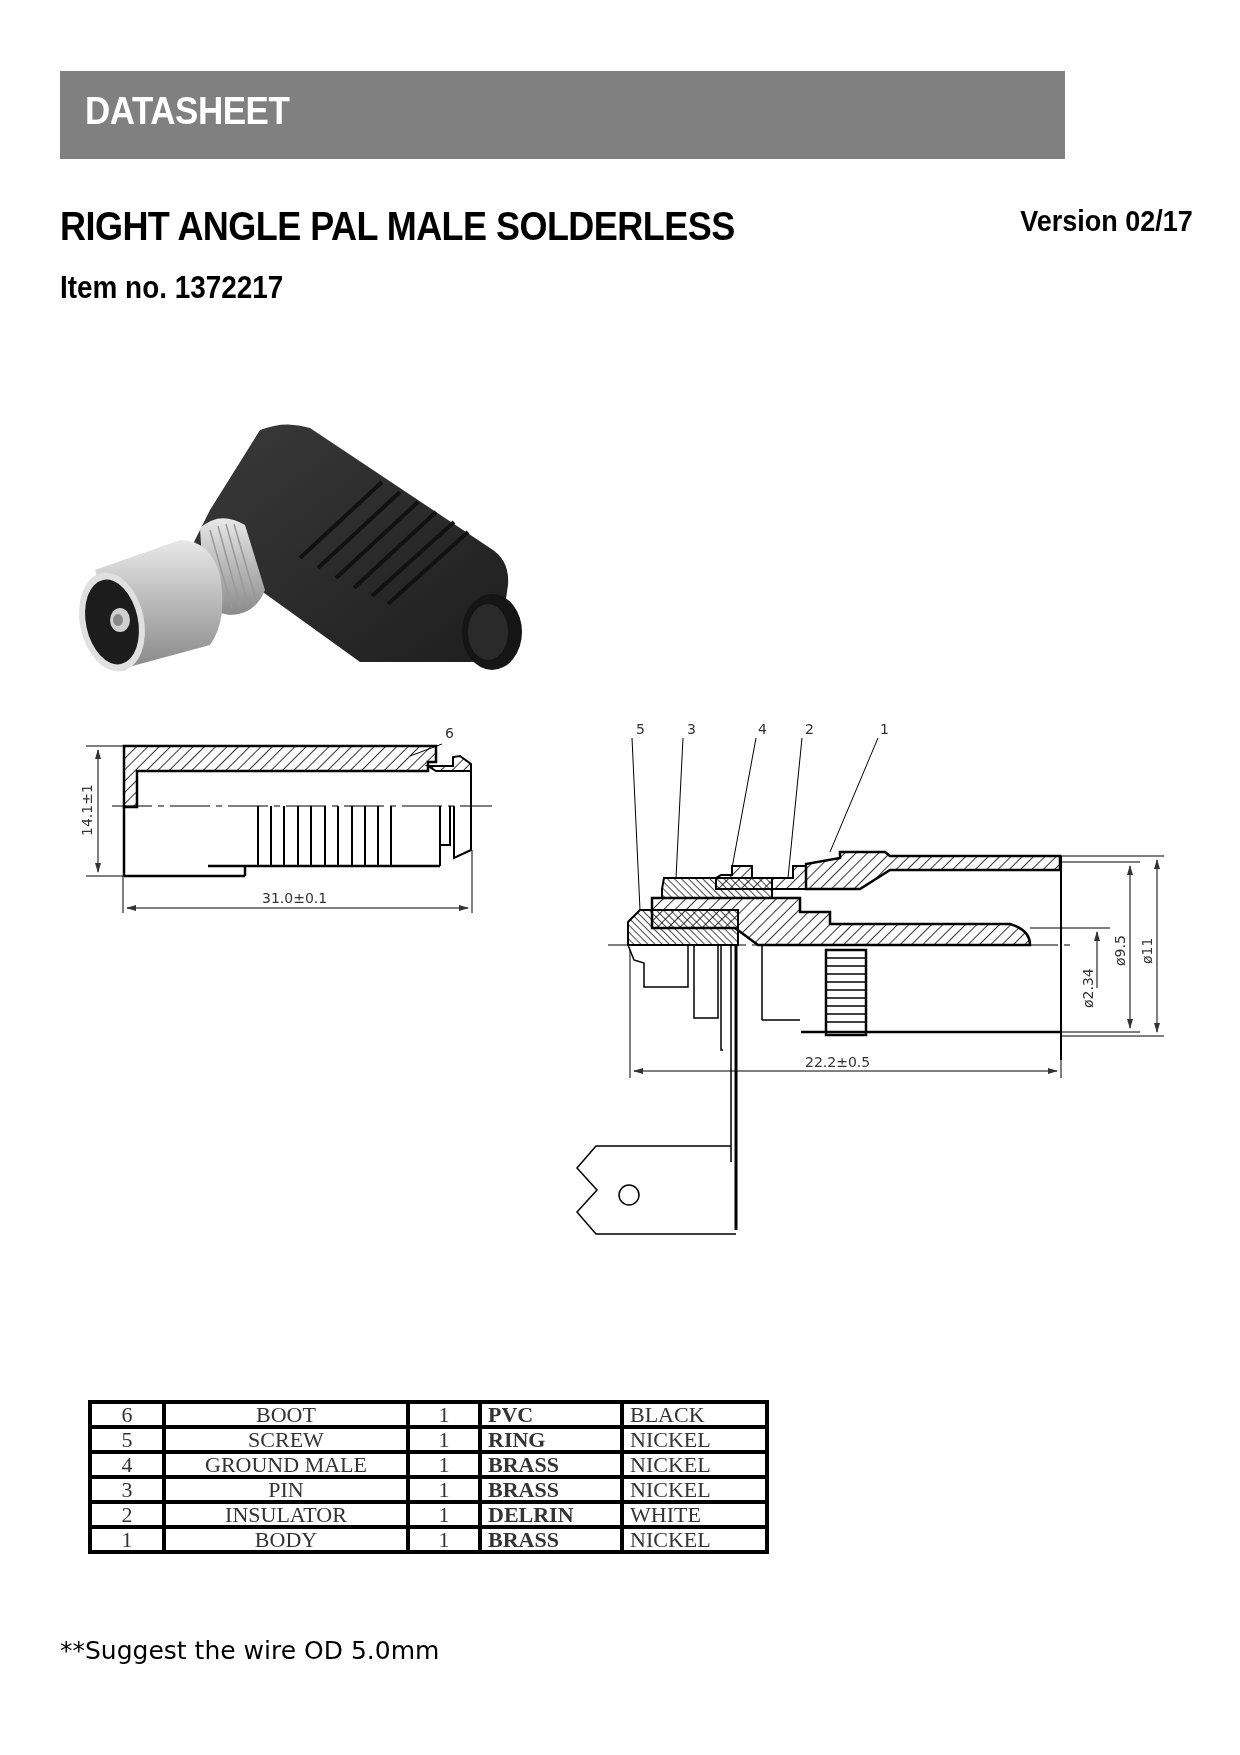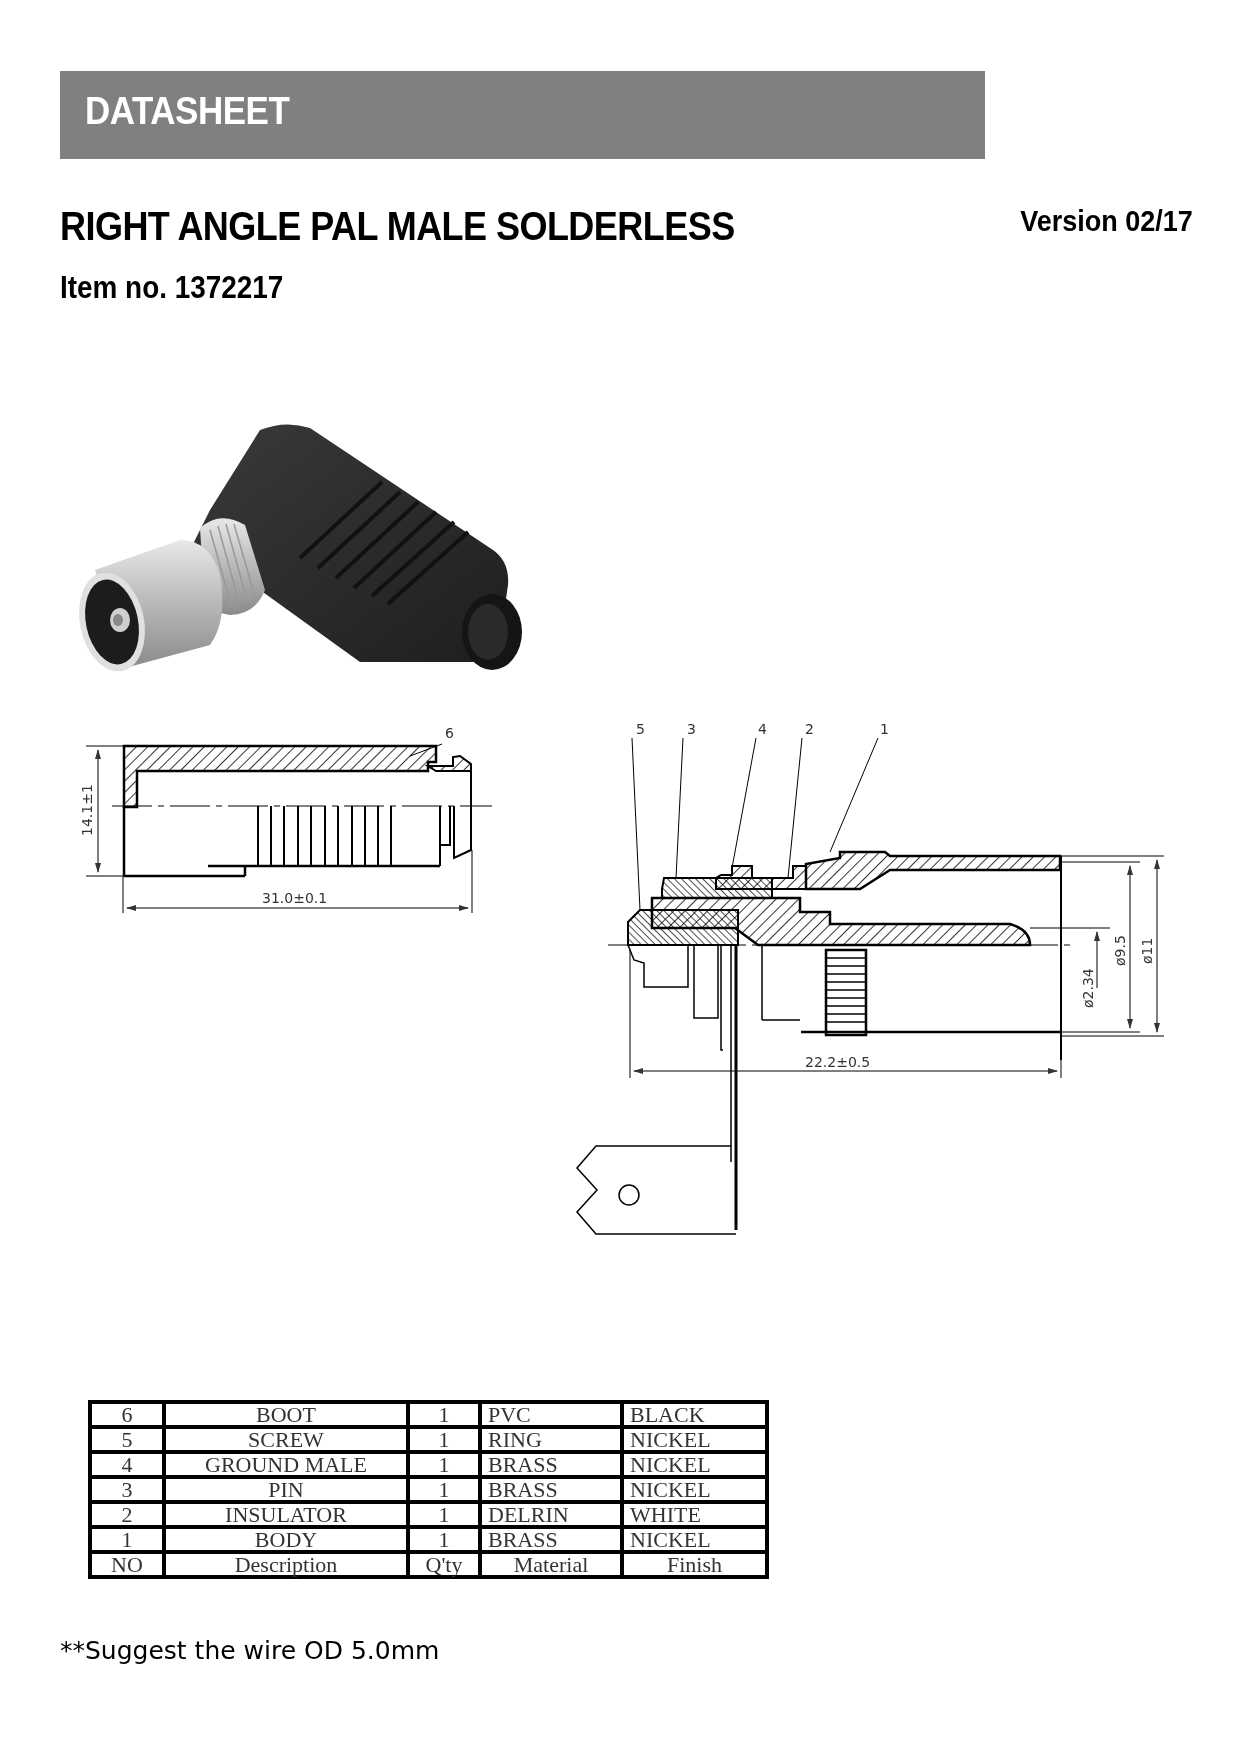--- a/index.html
+++ b/index.html
@@ -1,29 +1,29 @@
 <!DOCTYPE html>
 <html><head>
 <meta charset="utf-8">
 <style>
   html, body { margin:0; padding:0; background:#ffffff; }
   body { width:1240px; height:1755px; position:relative; overflow:hidden; font-family:"Liberation Sans", sans-serif; color:#000; }
-  .hdr { position:absolute; left:60px; top:71px; width:925px; height:88px; background:#808080; }
+  .hdr { position:absolute; left:60px; top:71px; width:1005px; height:88px; background:#808080; }
   .hdr-title { position:absolute; left:25px; top:19px; font-family:"Liberation Sans", sans-serif; font-weight:bold; font-size:38px; color:#ffffff; letter-spacing:-0.5px; transform:scaleX(0.92); transform-origin:left center; }
   .prod-title { position:absolute; left:60px; top:204px; font-weight:bold; font-size:40px; letter-spacing:-0.6px; transform:scaleX(0.9); transform-origin:left top; white-space:nowrap; }
   .version { position:absolute; right:47px; top:204px; font-weight:bold; font-size:30px; transform:scaleX(0.9); transform-origin:right top; white-space:nowrap; }
   .item-no { position:absolute; left:60px; top:270px; font-weight:bold; font-size:31px; transform:scaleX(0.9); transform-origin:left top; white-space:nowrap; }
   .photo { position:absolute; left:60px; top:400px; width:480px; height:320px; }
   .drw-side { position:absolute; left:0; top:0; width:1240px; height:1755px; pointer-events:none; }
   .parts-table { position:absolute; left:88px; top:1400px; border-collapse:collapse; font-family:"Liberation Serif", serif; font-size:22px; color:#333; }
   .parts-table td { border:4px solid #000; height:21px; padding:0 6px; line-height:21px; white-space:nowrap; }
   .parts-table td.c-no { width:58px; text-align:center; }
   .parts-table td.c-desc { width:228px; text-align:center; }
   .parts-table td.c-qty { width:56px; text-align:center; }
-  .parts-table td.c-mat { width:126px; text-align:left; }
+  .parts-table td.c-mat { width:126px; text-align:left;font-weight:bold; }
   .parts-table td.c-fin { width:129px; text-align:left;margin-left:35px; }
   .parts-table tr.head td { text-align:center; }
   .footnote { position:absolute; left:60px; top:1636px; font-family:"DejaVu Sans", sans-serif; font-size:25px; color:#000; }
   .dim { font-family:"DejaVu Sans", sans-serif; font-size:14px; fill:#333; }
 </style>
 </head>
 <body>
 
 <div class="hdr">
   <div class="hdr-title">DATASHEET</div>
@@ -239,23 +239,16 @@
       <td class="c-mat">DELRIN</td>
       <td class="c-fin">WHITE</td>
     </tr>
     <tr>
       <td class="c-no">1</td>
       <td class="c-desc">BODY</td>
       <td class="c-qty">1</td>
       <td class="c-mat">BRASS</td>
       <td class="c-fin">NICKEL</td>
     </tr>
-    <tr class="head">
-      <td class="c-no">NO</td>
-      <td class="c-desc" style="text-align:center">Description</td>
-      <td class="c-qty">Q'ty</td>
-      <td class="c-mat" style="text-align:center">Material</td>
-      <td class="c-fin" style="text-align:center">Finish</td>
-    </tr>
   </tbody>
 </table>
 
 <div class="footnote">**Suggest the wire OD 5.0mm</div>
 
 </body></html>

